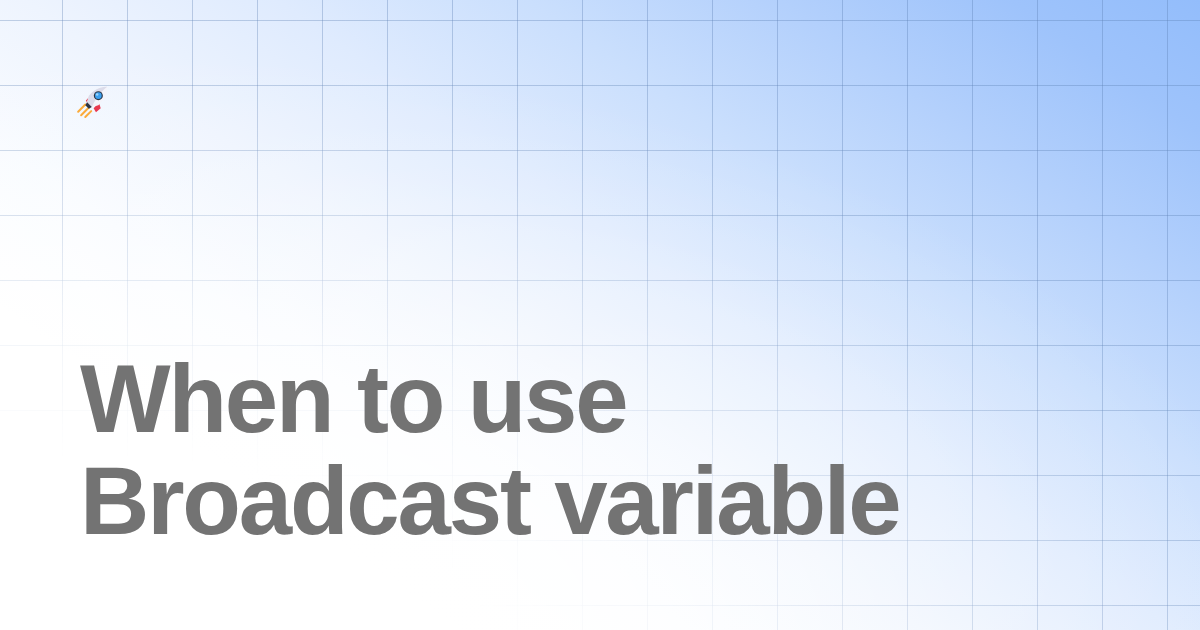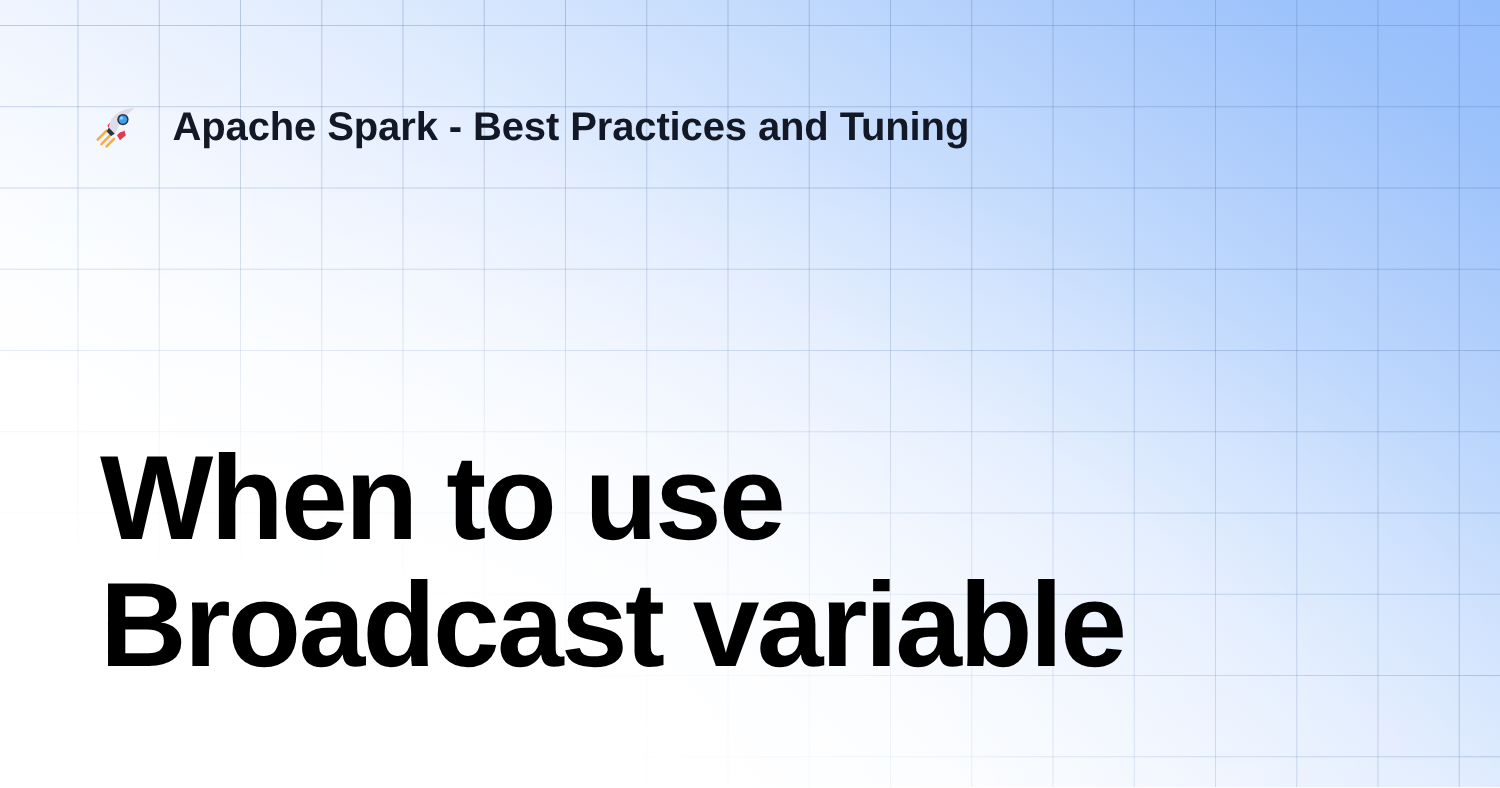--- a/index.html
+++ b/index.html
@@ -113,21 +113,21 @@
 
   .headline {
     position: absolute;
     left: 80px;
     top: 348px;
     width: 970px;
     font-size: 96px;
     font-weight: bold;
     line-height: 1.06;
     letter-spacing: -2.2px;
-    color: #000000;
+    color: #737373;
     margin: 0;
   }
 </style>
 </head>
 <body>
 
 <div class="og-card">
 
   <div class="bg-gradient"></div>
   <div class="bg-glow"></div>
@@ -151,19 +151,18 @@
         <path d="M56 8 C45 7 33 13 25 23 L22 34 L30 42 L41 39 C51 31 57 19 56 8 Z" fill="#f4f4fb"></path>
 
         <path d="M56 8 C49 13 38 25 30 42 L22 34 L25 23 C33 13 45 7 56 8 Z" fill="#dcdcea"></path>
 
         <path d="M22 34 L30 42 L25 45 L19 39 Z" fill="#2b3444"></path>
 
         <circle cx="41" cy="23" r="7.6" fill="#2b3444"></circle>
         <circle cx="41" cy="23" r="5.6" fill="#3ba0f0"></circle>
         <circle cx="39" cy="21" r="2.1" fill="#9bd3f8"></circle>
       </svg>
-      <span class="site-title">Apache Spark - Best Practices and Tuning</span>
     </div>
 
     <h1 class="headline">When to use Broadcast variable</h1>
 
   </div>
 </div>
 
 </body></html>

